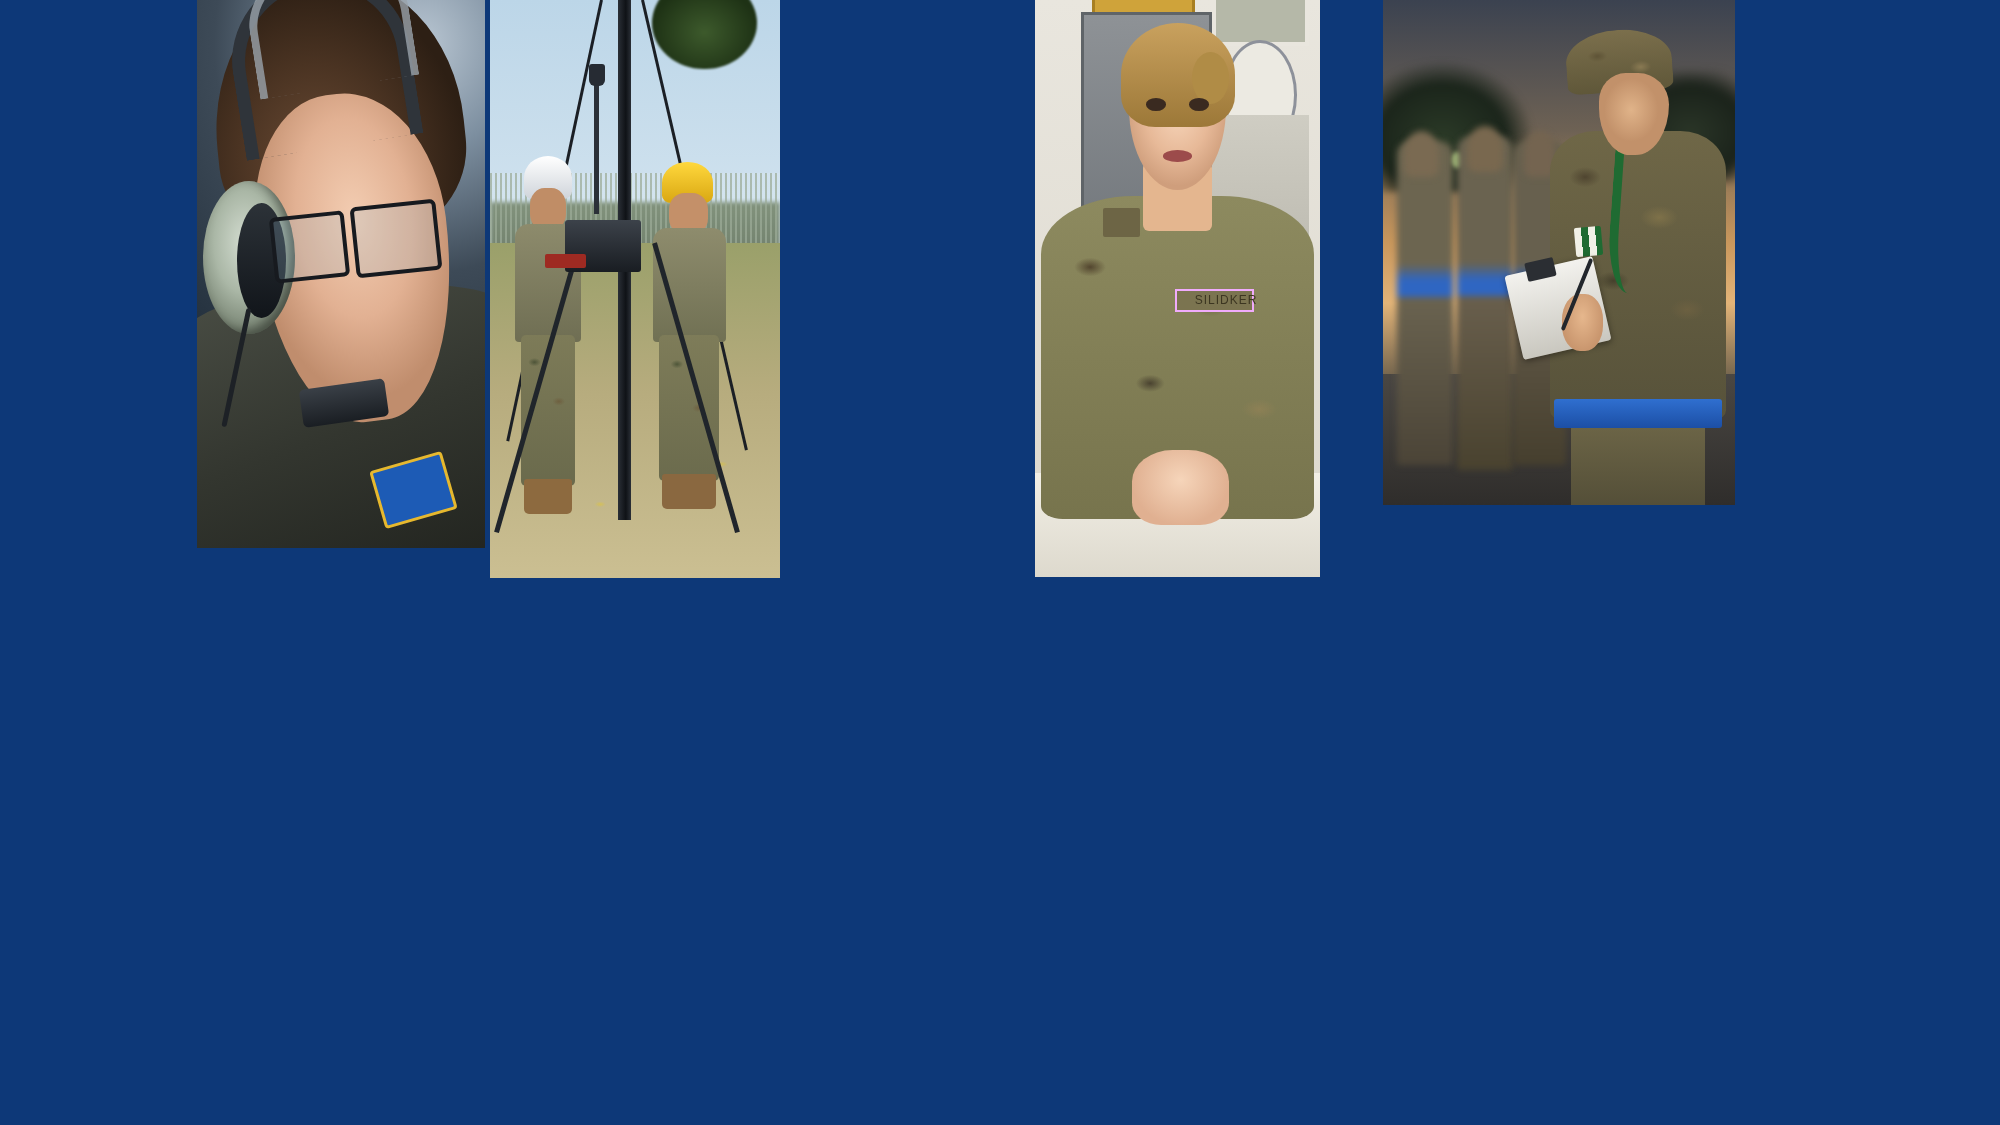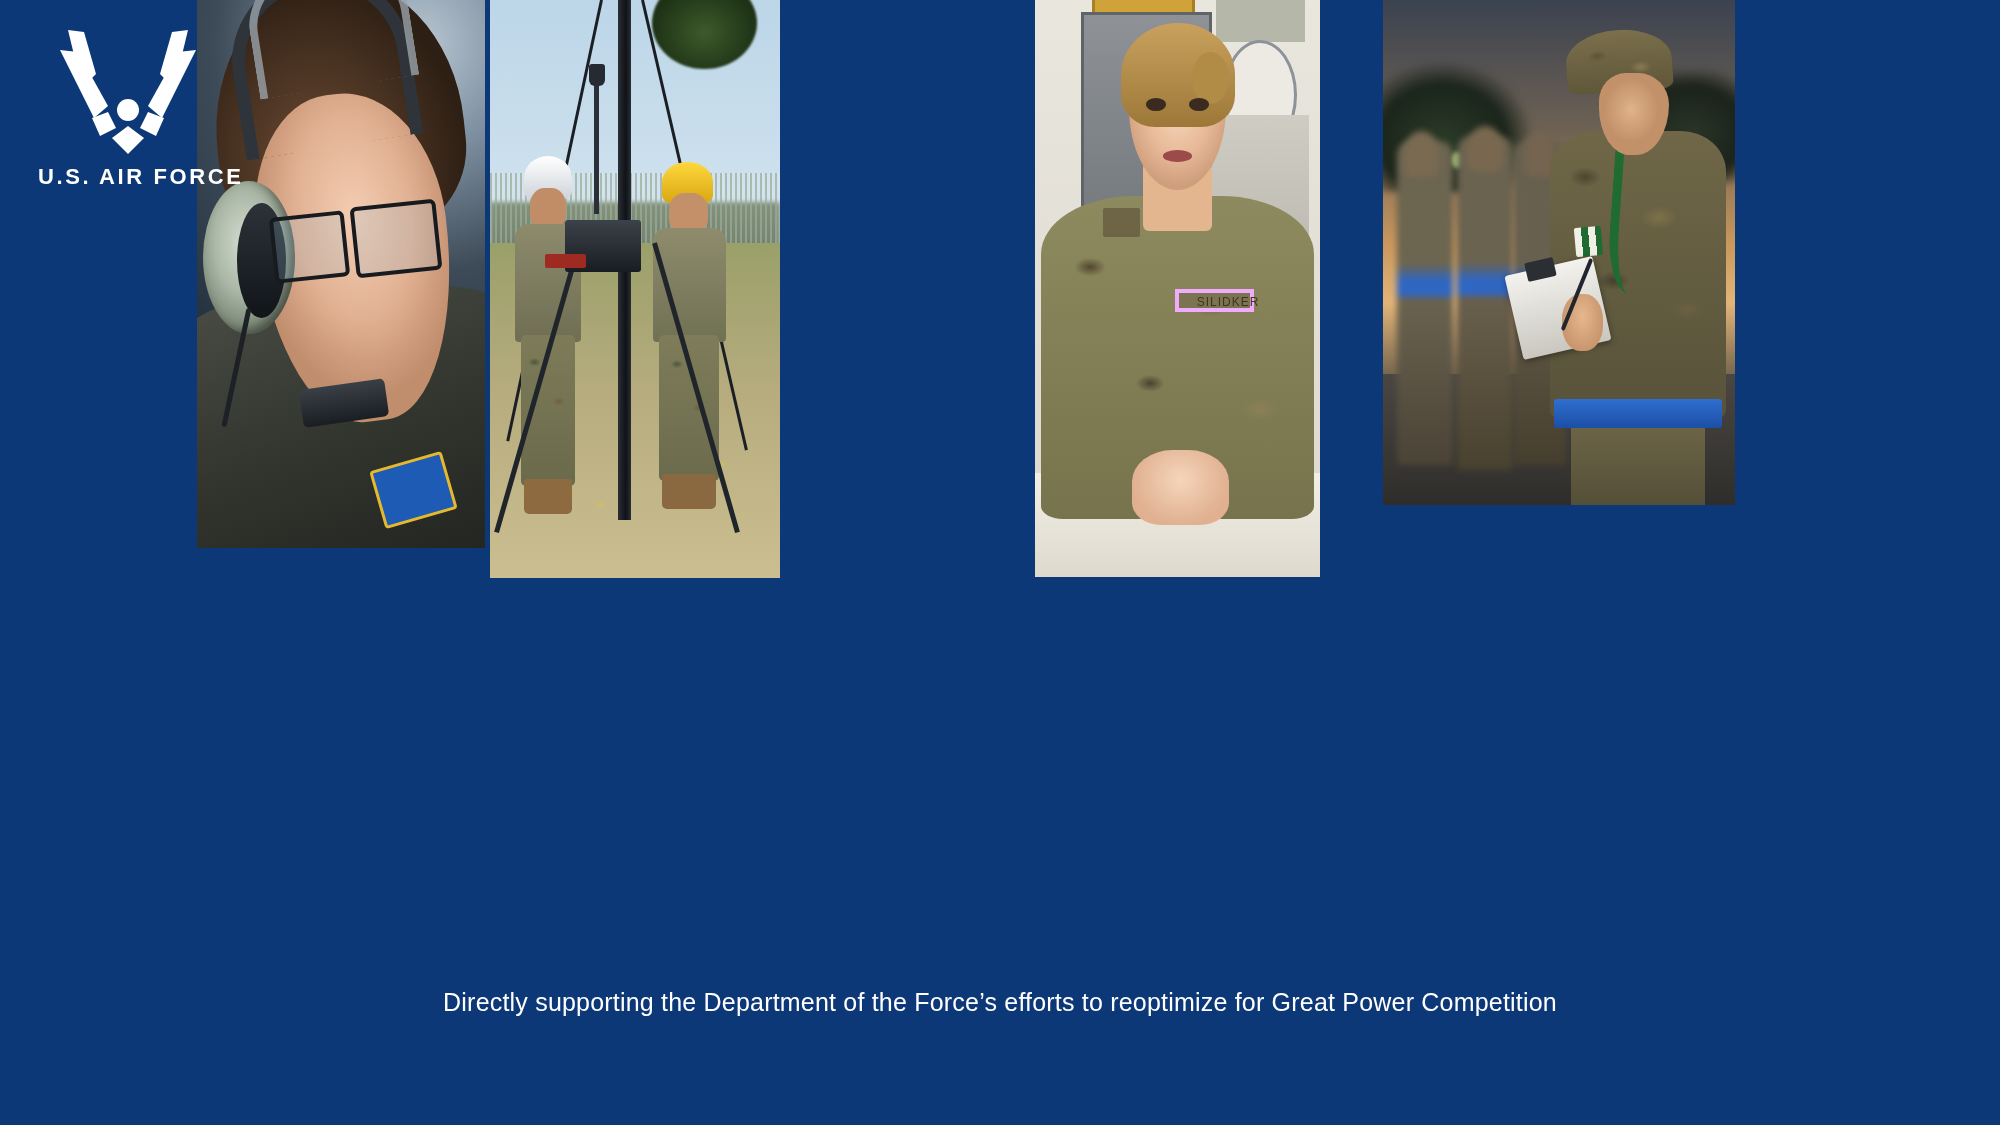--- a/index.html
+++ b/index.html
@@ -219,21 +219,21 @@
     background:linear-gradient(#c9a15e,#9c7838); border-radius:50% 50% 30% 30%; }
   #p3-bun { position:absolute; left:55%; top:9%; width:13%; height:9%;
     background:#b08c46; border-radius:50%; }
   #p3-eyeL { position:absolute; left:39%; top:17%; width:7%; height:2.2%;
     background:#3a2a20; border-radius:50%; }
   #p3-eyeR { position:absolute; left:54%; top:17%; width:7%; height:2.2%;
     background:#3a2a20; border-radius:50%; }
   #p3-lips { position:absolute; left:45%; top:26%; width:10%; height:2%;
     background:#9c4b4b; border-radius:50%; }
   #p3-nameplate { position:absolute; left:49%; top:50%; width:28%; height:4%;
-    background:#7b7450; border:4px solid #f0abfc;padding-left:18px; }
+    background:#7b7450; border:2px solid #f0abfc;padding-left:18px; }
   #p3-nameplate span { display:block; color:#3c3621; font-size:12px; letter-spacing:1px;
     text-align:center; line-height:1.6; font-family:"Liberation Sans", sans-serif; }
   #p3-rank { position:absolute; left:24%; top:36%; width:13%; height:5%;
     background:#6d6545; border-radius:2px; }
   #p3-hands { position:absolute; left:34%; top:78%; width:34%; height:13%;
     background:radial-gradient(50% 60% at 50% 40%, #f6d5ba, #e0b091);
     border-radius:42% 42% 30% 30%; }
 
   
   #p4-sky { position:absolute; inset:0;
@@ -340,35 +340,20 @@
     font-size:25px;
     letter-spacing:.2px;
     z-index:40;
   }
 </style>
 </head>
 <body>
 
 <div id="poster">
 
-  <div id="af-logo">
-    <svg width="180" height="140" viewBox="0 0 180 140" aria-hidden="true">
-      <g fill="#ffffff">
-        <path d="M30 8 L46 10 L58 52 L44 66 Z"></path>
-        <path d="M22 28 L40 30 L70 84 L56 96 Z"></path>
-        <path d="M150 8 L134 10 L122 52 L136 66 Z"></path>
-        <path d="M158 28 L140 30 L110 84 L124 96 Z"></path>
-        <circle cx="90" cy="88" r="11"></circle>
-        <path d="M54 96 L70 90 L78 106 L62 114 Z"></path>
-        <path d="M126 96 L110 90 L102 106 L118 114 Z"></path>
-        <path d="M90 104 L106 116 L90 132 L74 116 Z"></path>
-      </g>
-    </svg>
-    <div id="af-logo-text">U.S. AIR FORCE</div>
-  </div>
 
   <div class="photo" id="photo-1">
     <div class="scene" id="p1-bg">
       <div id="p1-uniform"></div>
       <div id="p1-hair"></div>
       <div id="p1-face"></div>
       <div id="p1-band"></div>
       <div id="p1-band2"></div>
       <div id="p1-ear-cup"></div>
       <div id="p1-ear-inner"></div>
@@ -462,15 +447,14 @@
         <div id="p4-face"></div>
         <div id="p4-clipboard"></div>
         <div id="p4-clip"></div>
         <div id="p4-hand"></div>
         <div id="p4-pen"></div>
       </div>
     </div>
   </div>
 
 
-  <div id="caption">Directly supporting the Department of the Force’s efforts to reoptimize for Great Power Competition</div>
 
 </div>
 
 </body></html>

